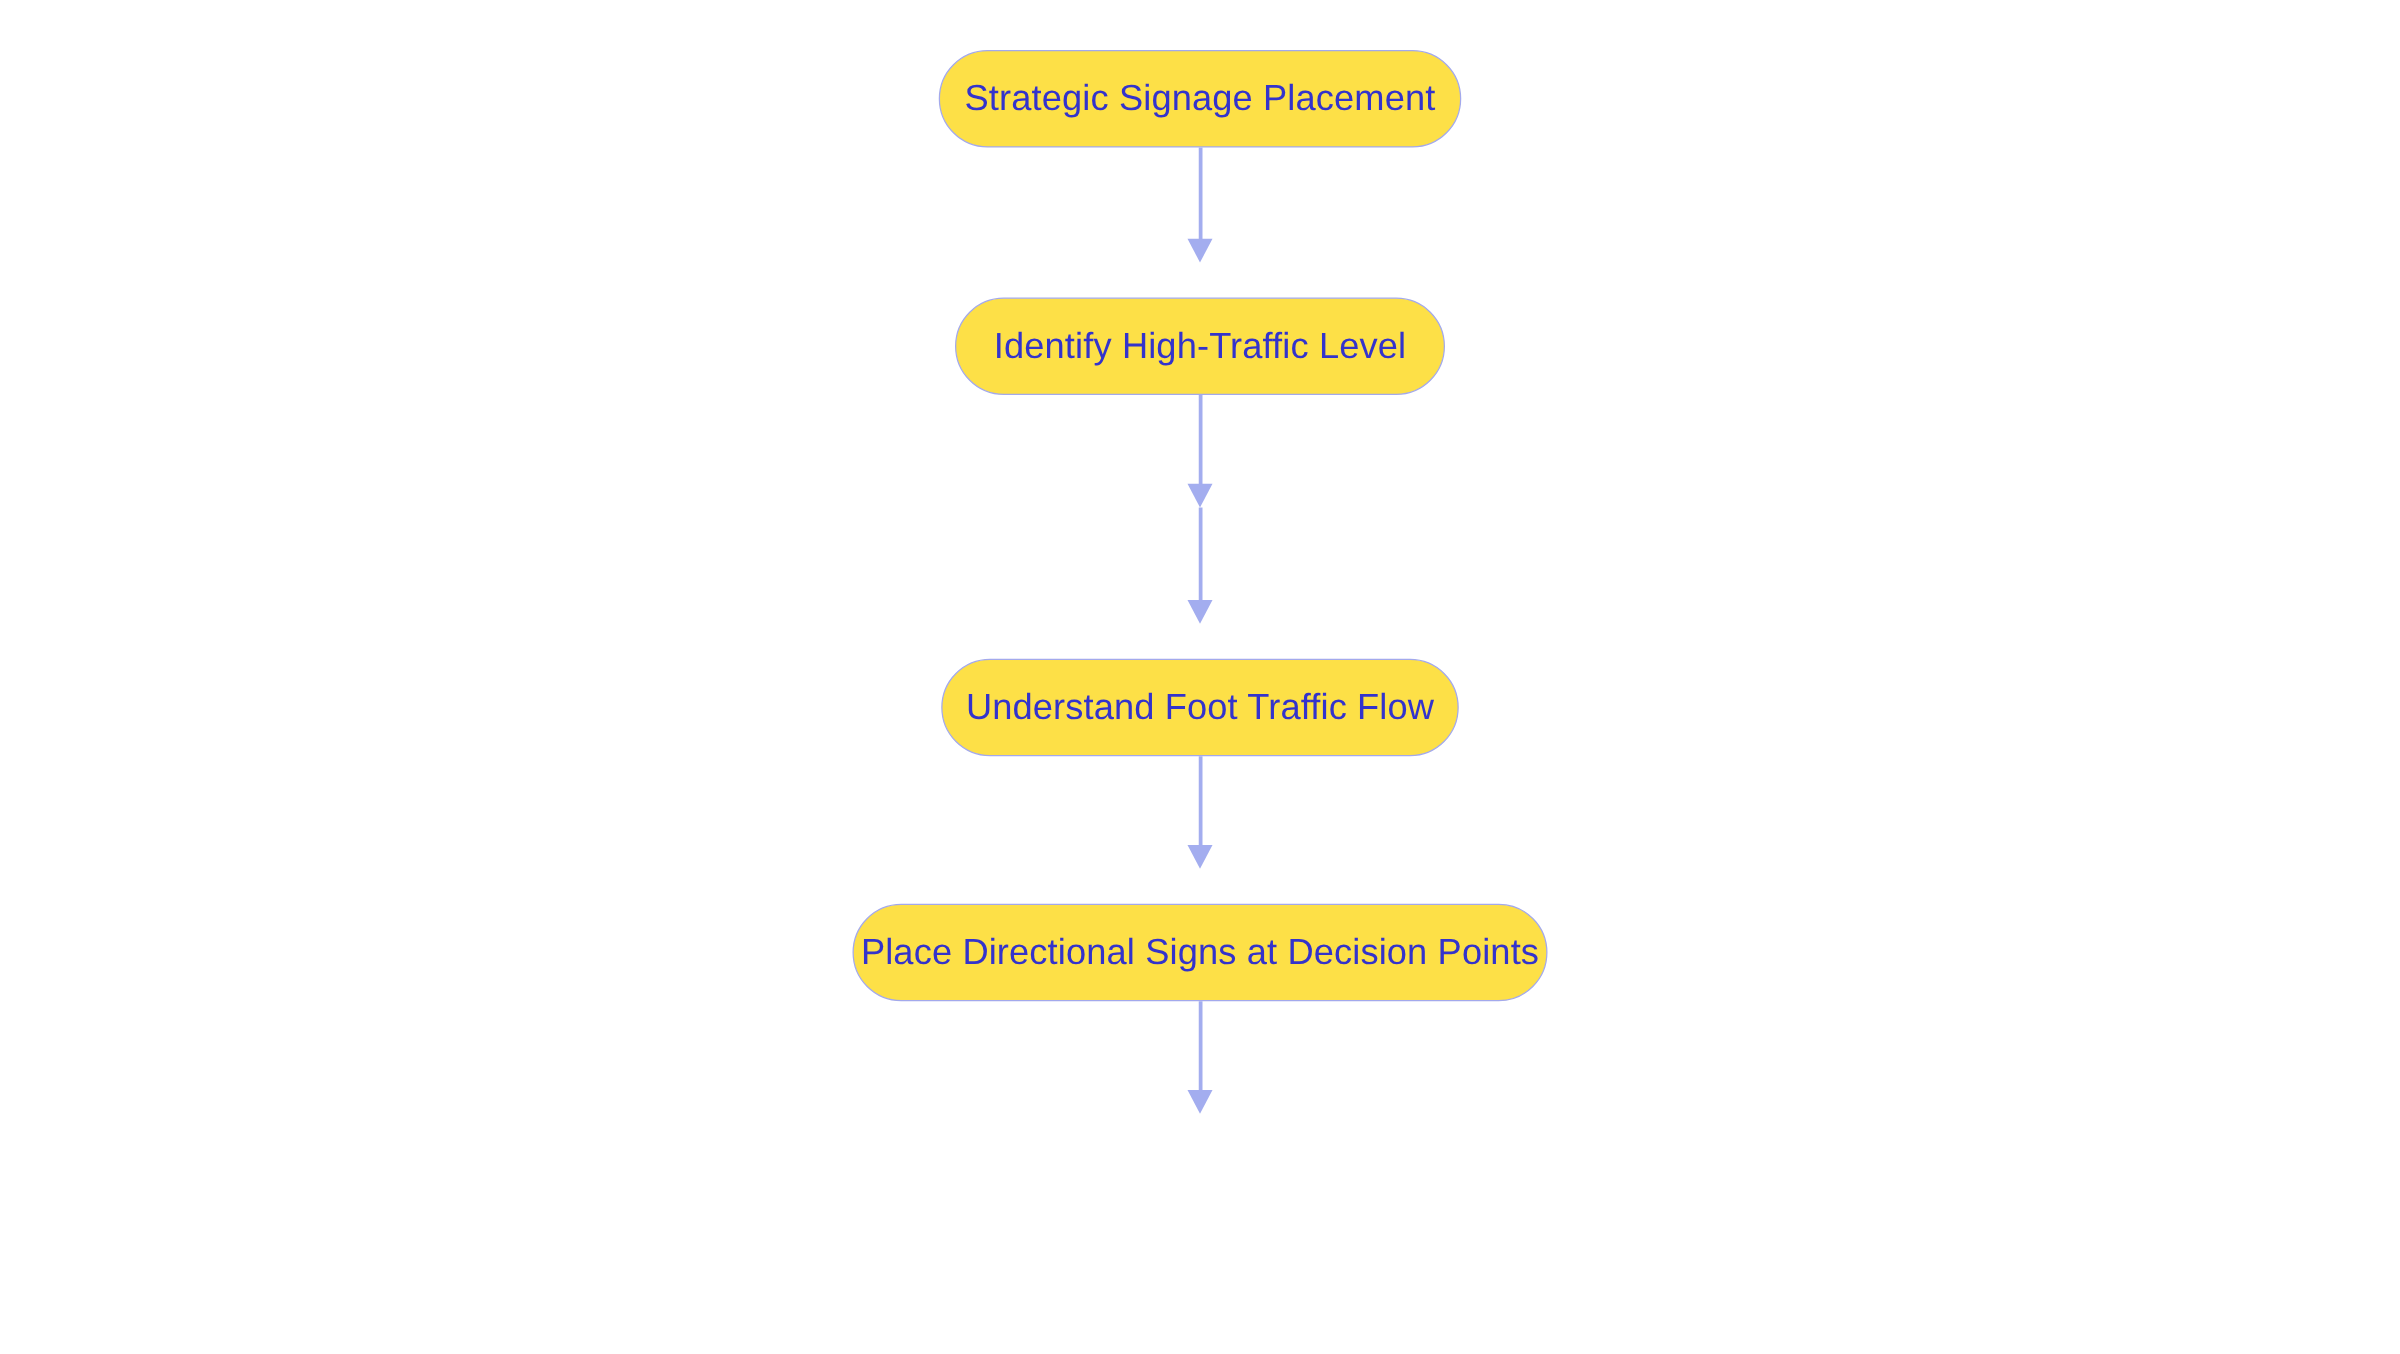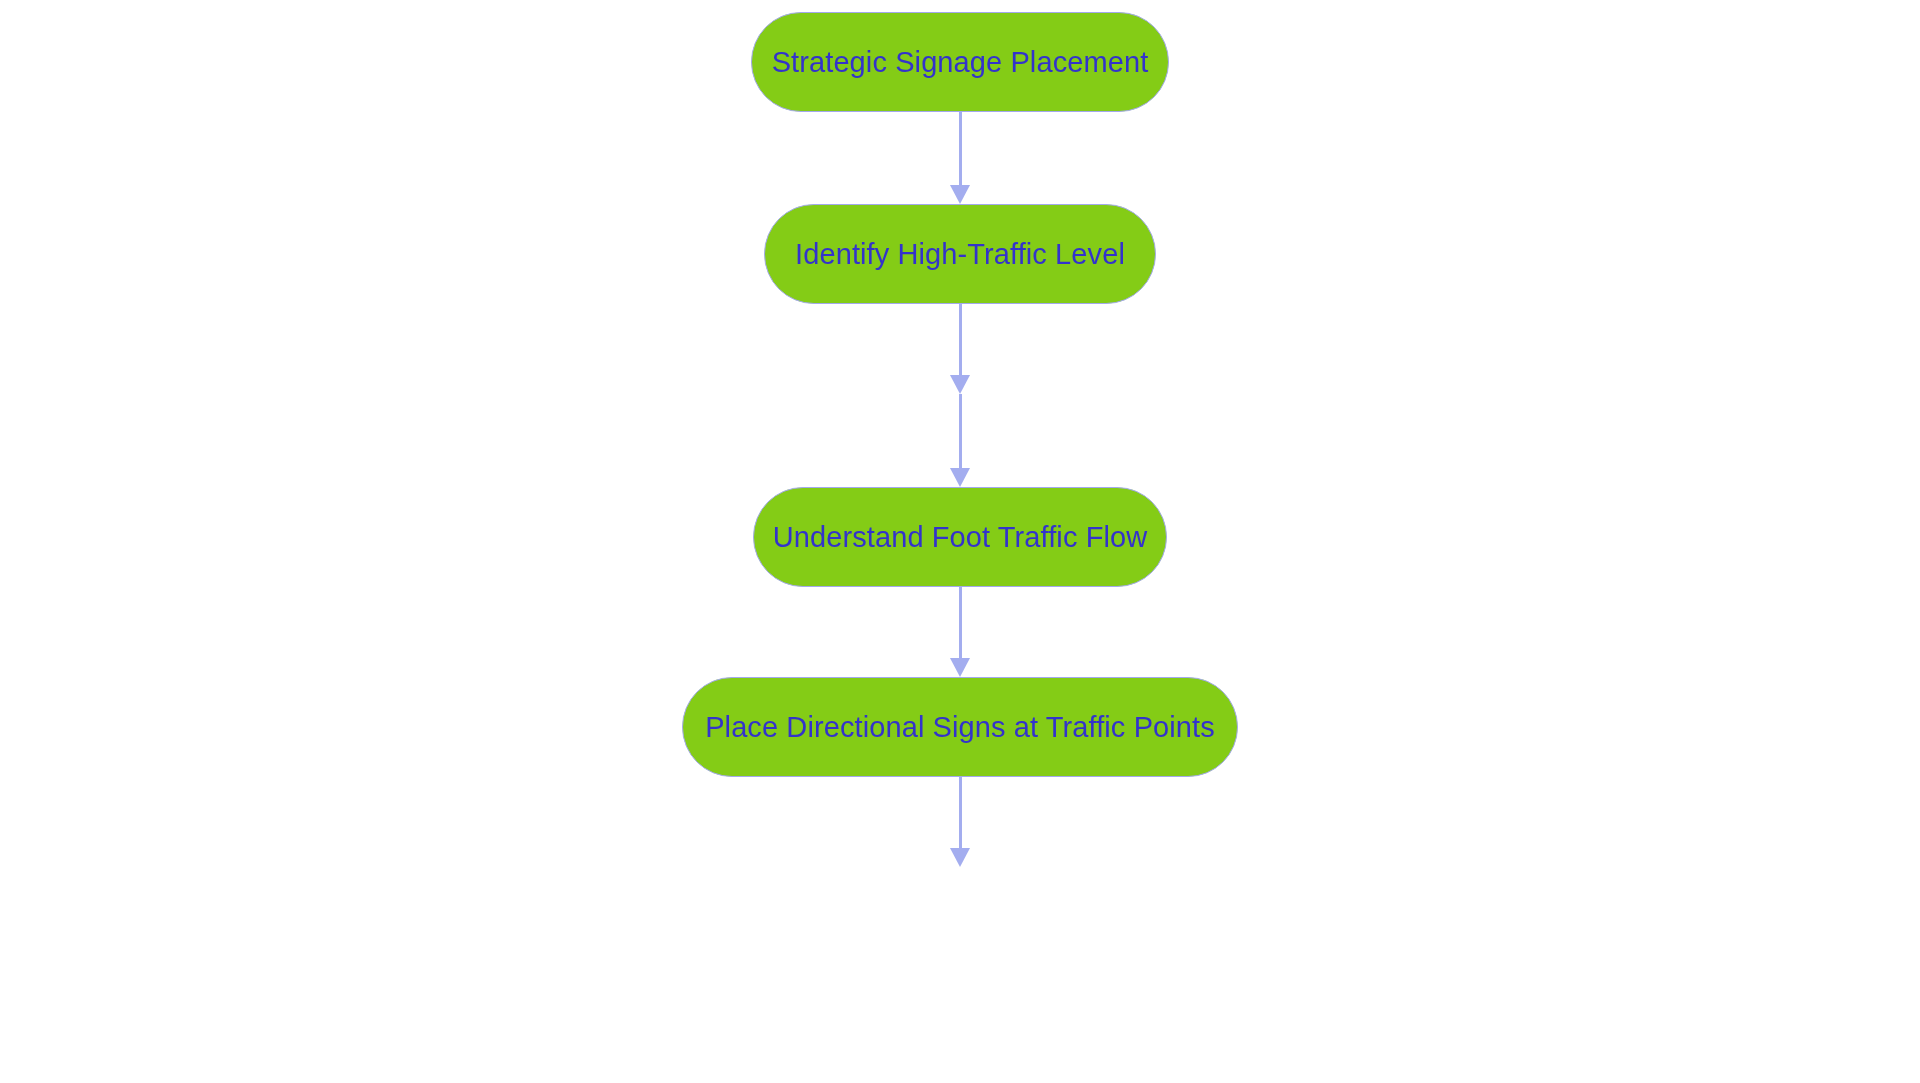--- a/index.html
+++ b/index.html
@@ -29,28 +29,29 @@
     width: 1920px;
     height: 1083px;
     display: flex;
     flex-direction: column;
     align-items: center;
   }
 
   
   .node {
     box-sizing: border-box;
-    height: 100px;
-    background: #84cc16;
+    height: 78px;
+    background: #fde047;
     border: 1.6px solid #a3a9ec;
     border-radius: 52px;
     display: flex;
     align-items: center;
     justify-content: center;
     flex: none;
+    margin-top: 28px;
   }
   .node-label {
     color: #3333cc;
     font-size: 29px;
     font-weight: 400;
     line-height: 1;
     letter-spacing: 0.1px;
     white-space: nowrap;
     font-family: "Liberation Sans", "DejaVu Sans", sans-serif;
   }
@@ -131,21 +132,21 @@
     <div class="node w-n3">
       <span class="node-label">Understand Foot Traffic Flow</span>
     </div>
 
     <div class="connector c-h3">
       <div class="conn-stem"></div>
       <div class="conn-head"></div>
     </div>
 
     <div class="node w-n4">
-      <span class="node-label">Place Directional Signs at Traffic Points</span>
+      <span class="node-label">Place Directional Signs at Decision Points</span>
     </div>
 
     <div class="connector c-h4">
       <div class="conn-stem"></div>
       <div class="conn-head"></div>
     </div>
 
 
   </div>
 </div>

